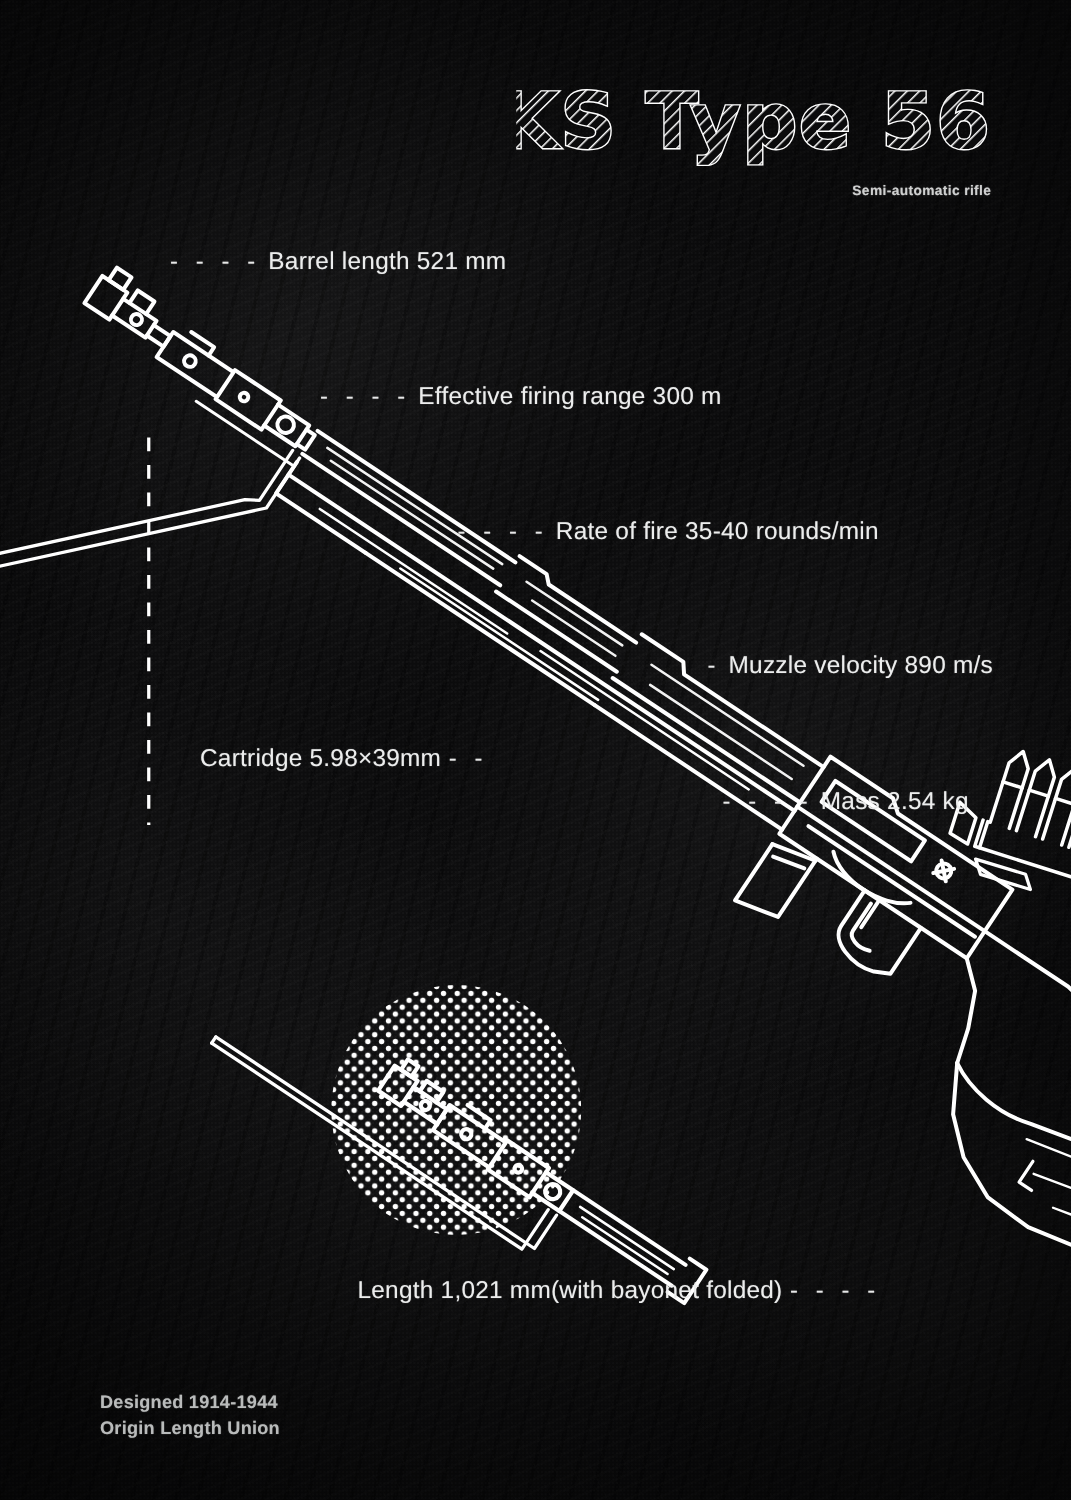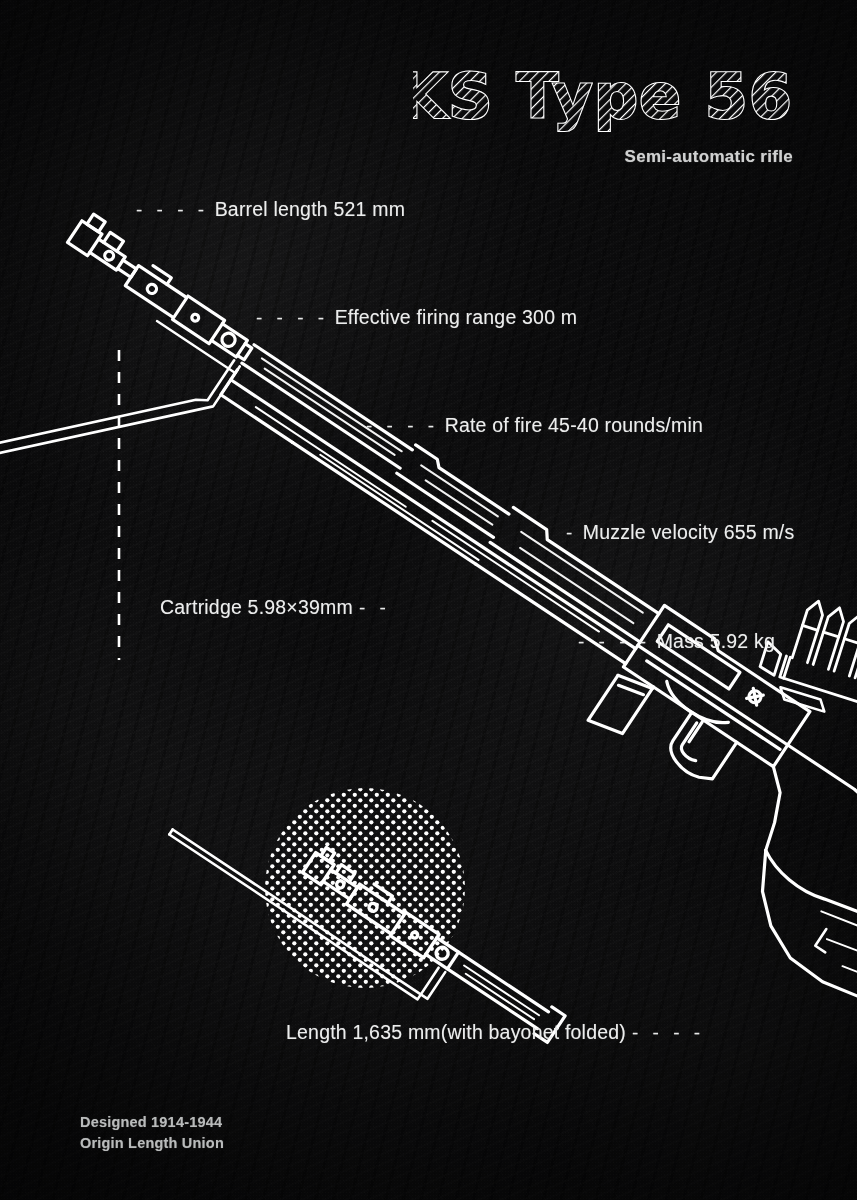--- a/index.html
+++ b/index.html
@@ -51,21 +51,21 @@
     text-align:right;
     font-size:62px; line-height:1;
     letter-spacing:1px;
     font-weight:400;
     color:transparent;
   }
   .title-svg{ display:block; }
 
   #subtitle{
     position:absolute; right:64px; top:147px;
-    font-size:17px; font-weight:bold;
+    font-size:11px; font-weight:bold;
     letter-spacing:.3px;
     color:#cfd0d0;
     text-align:left;
     text-shadow:0 0 1px rgba(255,255,255,.5);
   }
 
   .callout{
     position:absolute;
     font-size:19.5px;
     color:#eceded;
@@ -299,37 +299,37 @@
 
   <div class="callout" style="left:136px; top:198px;">
     <span class="lead pre">- - - -</span><span>Barrel length 521 mm</span>
   </div>
 
   <div class="callout" style="left:256px; top:306px;">
     <span class="lead pre">- - - -</span><span>Effective firing range 300 m</span>
   </div>
 
   <div class="callout" style="left:366px; top:414px;">
-    <span class="lead pre">- - - -</span><span>Rate of fire 45-40 rounds/min</span>
+    <span class="lead pre">- - - -</span><span>Rate of fire 35-40 rounds/min</span>
   </div>
 
   <div class="callout" style="left:566px; top:521px;">
-    <span class="lead pre">-</span><span>Muzzle velocity 655 m/s</span>
+    <span class="lead pre">-</span><span>Muzzle velocity 890 m/s</span>
   </div>
 
   <div class="callout" style="left:160px; top:596px;">
     <span>Cartridge 5.98×39mm</span><span class="lead post">- -</span>
   </div>
 
   <div class="callout" style="left:578px; top:630px;">
-    <span class="lead pre">- - - -</span><span>Mass 5.92 kg</span>
+    <span class="lead pre">- - - -</span><span>Mass 2.54 kg</span>
   </div>
 
   <div class="callout" style="left:286px; top:1021px;">
-    <span>Length 1,635 mm(with bayonet folded)</span><span class="lead post">- - - -</span>
+    <span>Length 1,021 mm(with bayonet folded)</span><span class="lead post">- - - -</span>
   </div>
 
   <div id="footer">
     <div>Designed 1914-1944</div>
     <div>Origin Length Union</div>
   </div>
 
 </div>
 
 </body></html>

